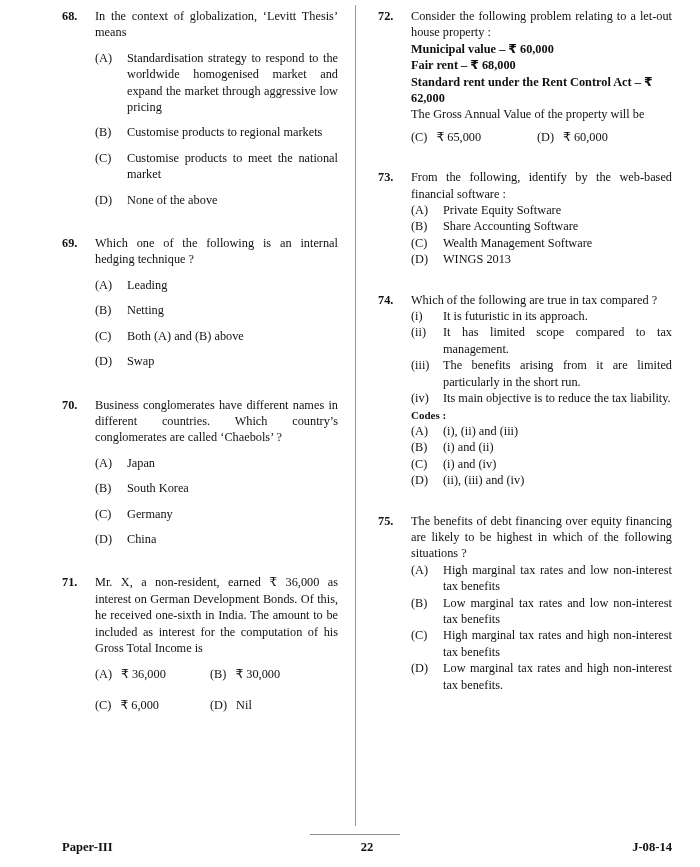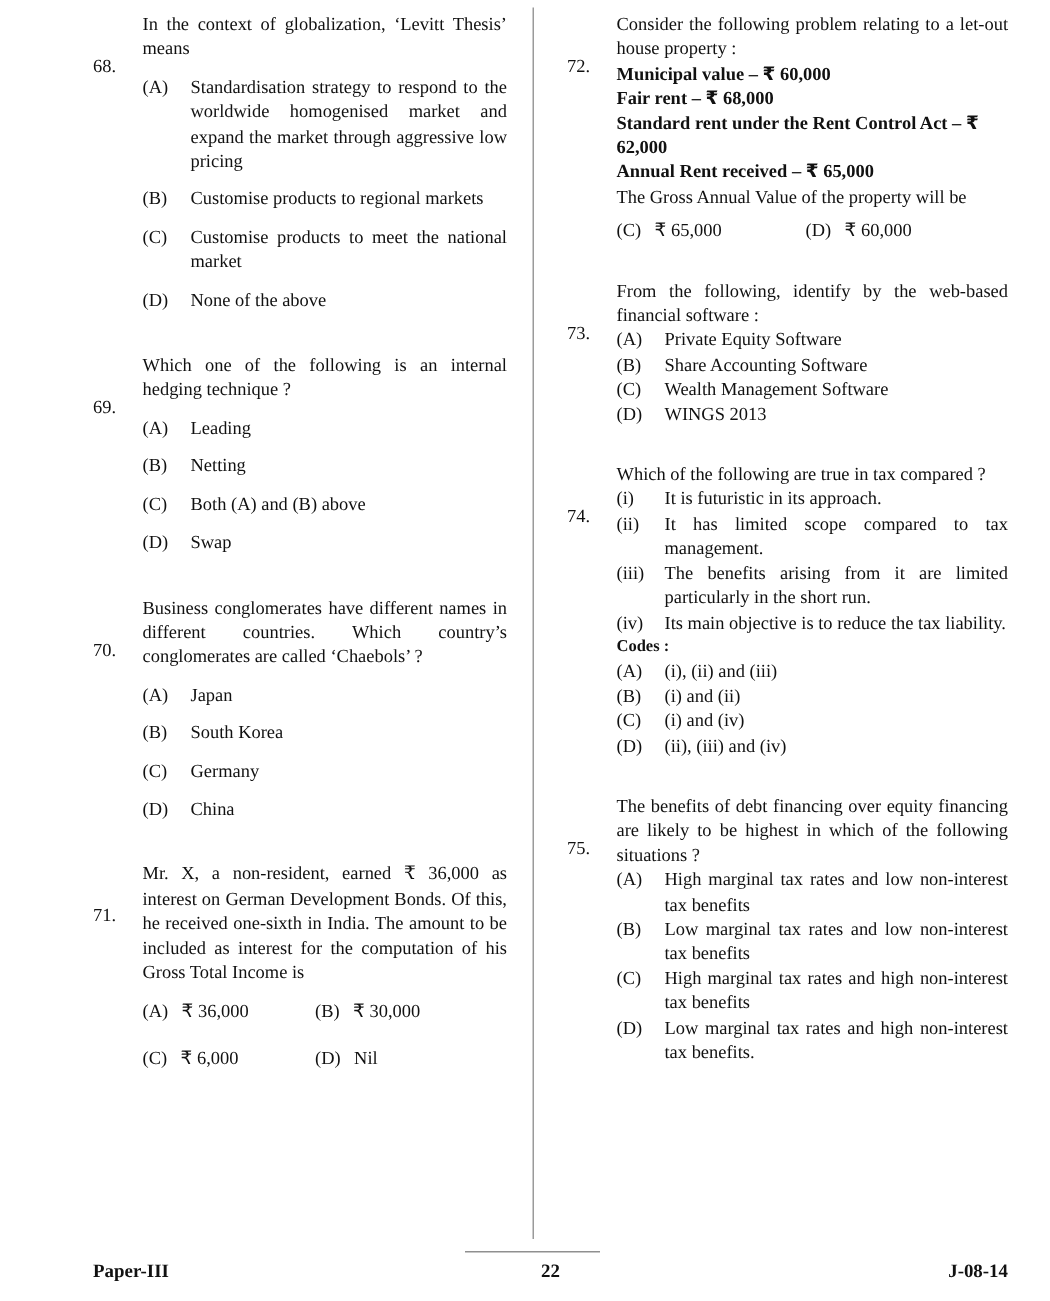--- a/index.html
+++ b/index.html
@@ -43,24 +43,23 @@
 
   
   .q {
     position: relative;
     padding-left: 33px;
   }
   .q-num {
     position: absolute;
     left: 0;
     top: 0;
-    font-weight: normal;
-    font-size: 12.3px;
-    line-height: 16.4px;
-    margin-top: 28px;
+    font-weight: bold;
+    font-size: 12.3px;
+    line-height: 16.4px;
   }
   .q-stem {
     font-size: 12.3px;
     line-height: 16.4px;
     text-align: justify;
     text-justify: inter-word;
     margin: 0;
   }
 
   .stem-line {
@@ -247,21 +246,20 @@
   </div>
 
   <div class="col col-right">
 
     <div class="q" style="margin-bottom:24px;">
       <span class="q-num">72.</span>
       <p class="q-stem">Consider the following problem relating to a let-out house property :</p>
       <div class="stem-line rupee">Municipal value – ₹ 60,000</div>
       <div class="stem-line rupee">Fair rent – ₹ 68,000</div>
       <div class="stem-line rupee">Standard rent under the Rent Control Act – ₹ 62,000</div>
-      <div class="stem-line rupee">Annual Rent received – ₹ 65,000</div>
       <p class="q-stem">The Gross Annual Value of the property will be</p>
       <div class="opts" style="margin-top:6px;">
         <div class="opt-row">
           <span class="opt-cell cellA">
             <span class="opt-lbl">(C)</span><span class="rupee">₹ 65,000</span>
           </span>
           <span class="opt-cell cellB-right">
             <span class="opt-lbl">(D)</span><span class="rupee">₹ 60,000</span>
           </span>
         </div>

